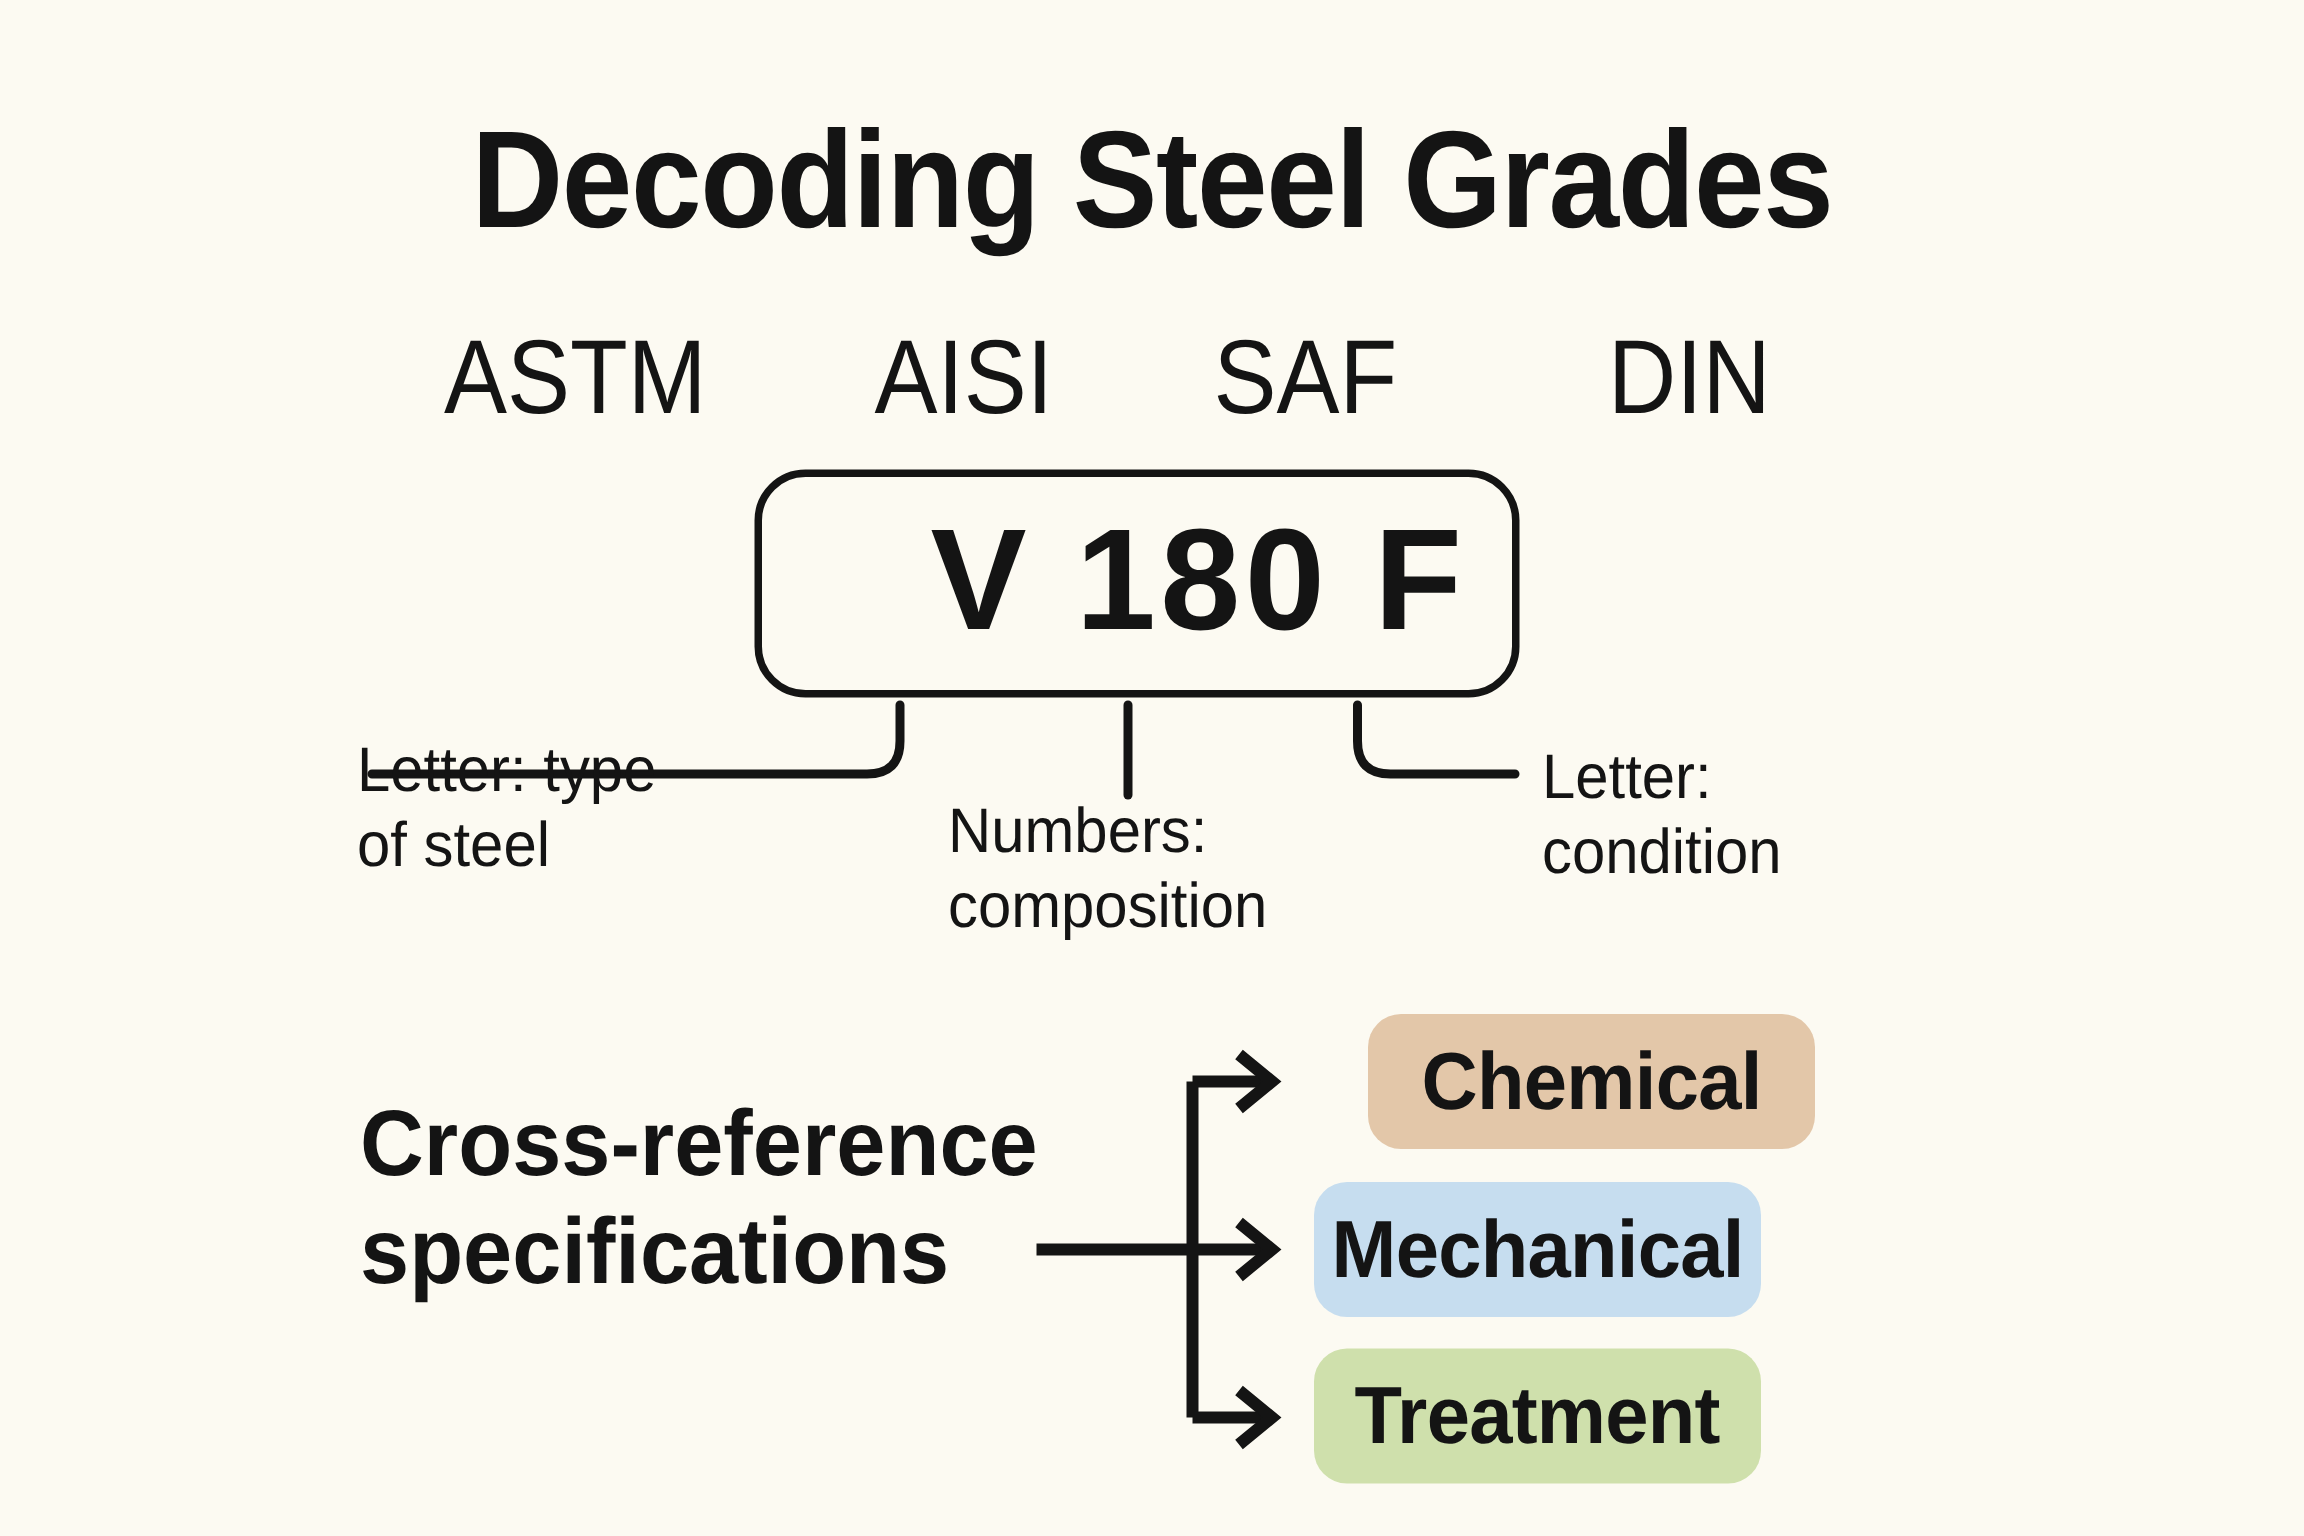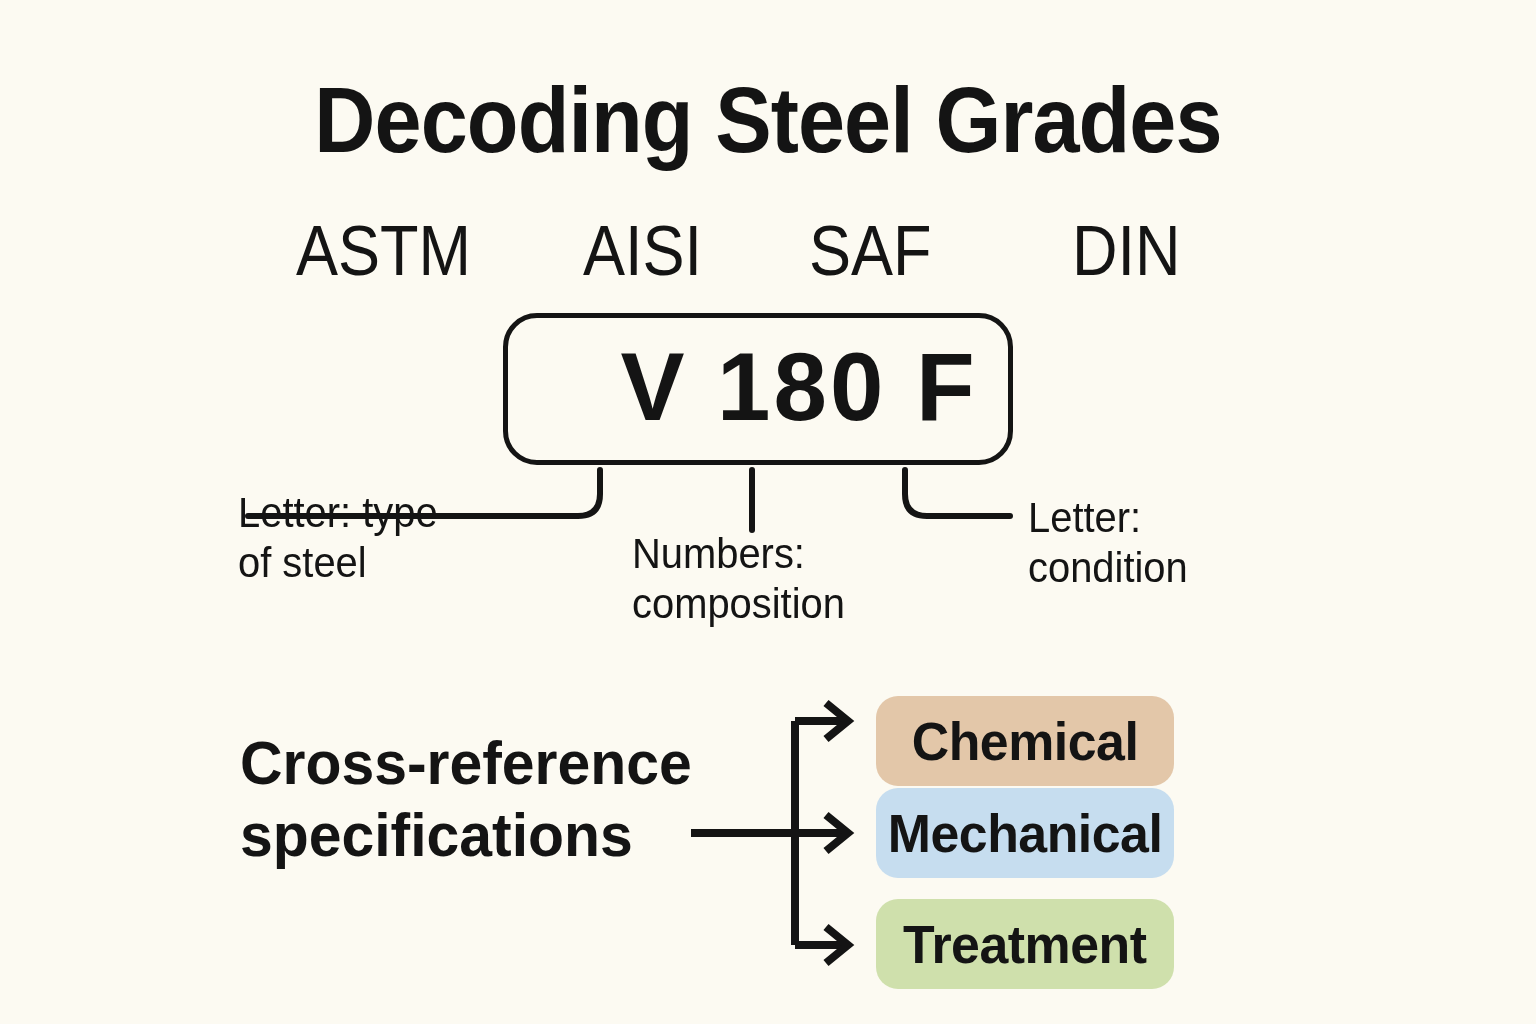--- a/index.html
+++ b/index.html
@@ -102,21 +102,21 @@
     align-items: center;
     justify-content: center;
   }
   .spec-pill-label {
     font-size: 54px;
     font-weight: 700;
     line-height: 1;
     letter-spacing: -0.5px;
     transform: scaleX(0.96);
   }
-  #spec-pill-0 { top: 696px; }
+  #spec-pill-0 { top: 676px; margin-left: 36px; }
   #spec-pill-1 { top: 788px; }
   #spec-pill-2 { top: 899px; }
 
   
   #connector-layer, #branch-layer {
     left: 0;
     top: 0;
     width: 1536px;
     height: 1024px;
     pointer-events: none;

